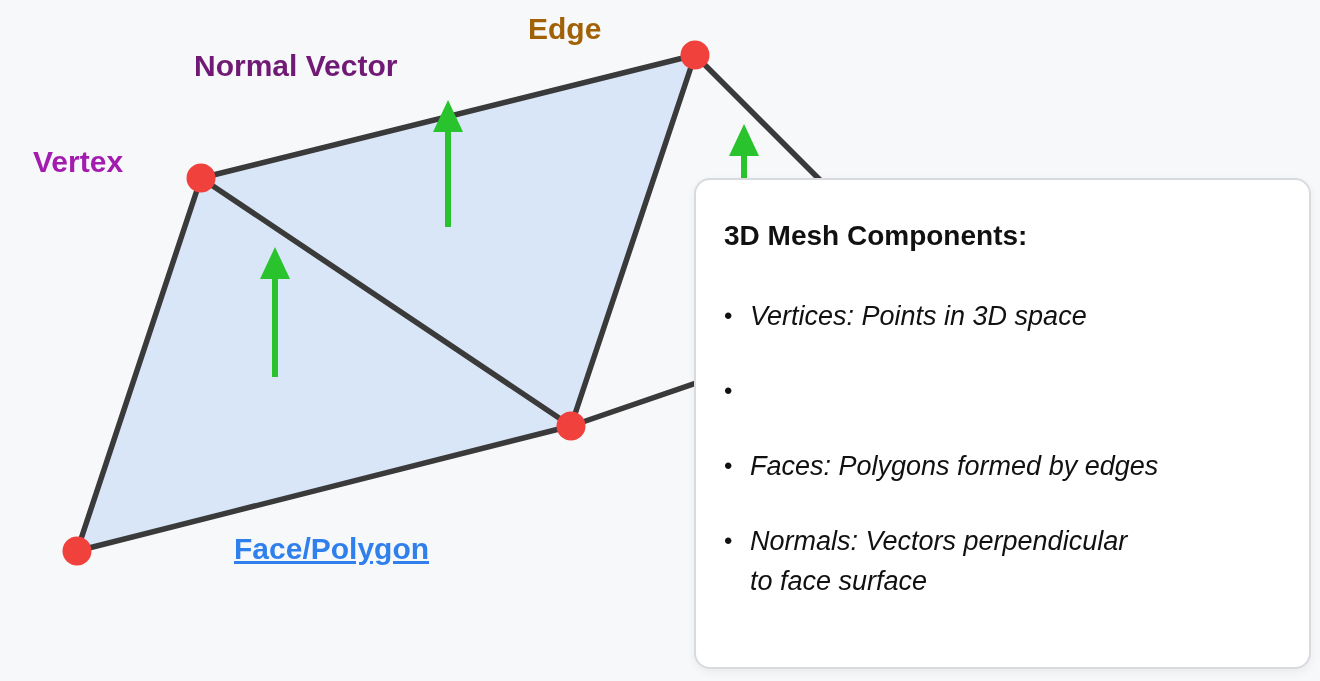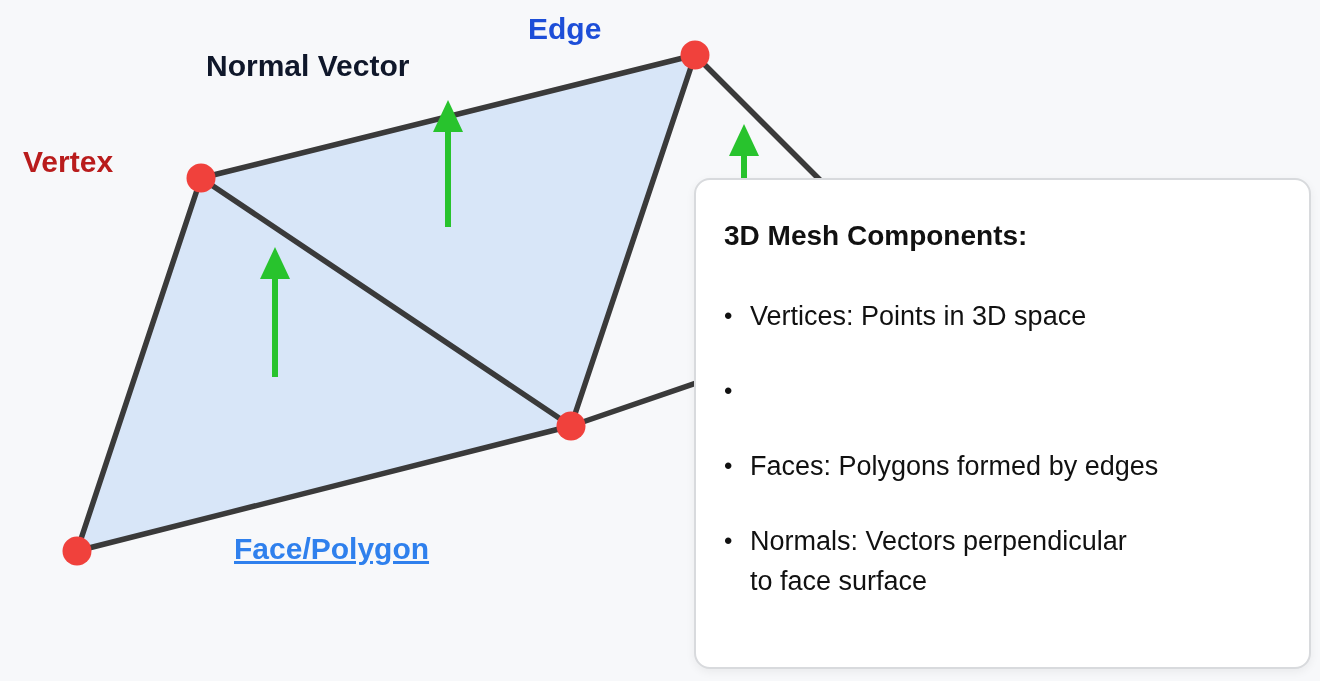--- a/index.html
+++ b/index.html
@@ -23,23 +23,23 @@
   .arrow-shaft { stroke: #28c32d; stroke-width: 6; fill: none; }
   .arrow-head { fill: #28c32d; }
 
   .diagram-label {
     position: absolute;
     font-weight: 700;
     font-size: 30px;
     line-height: 34px;
     white-space: nowrap;
   }
-  .label-edge   { left: 528px; top: 12px;  color: #1d4ed8; }
-  .label-normal { left: 206px; top: 49px;  color: #0f172a; }
-  .label-vertex { left: 23px;  top: 145px; color: #b91c1c; }
+  .label-edge   { left: 528px; top: 12px;  color: #a16207; }
+  .label-normal { left: 194px; top: 49px;  color: #701a75; }
+  .label-vertex { left: 33px;  top: 145px; color: #a21caf; }
   .label-face   { left: 234px; top: 532px; color: #2f80ed; text-decoration: underline; }
 
   .info-box {
     position: absolute;
     left: 694px;
     top: 178px;
     width: 617px;
     height: 491px;
     background: #ffffff;
     border: 2px solid #d8dadd;
@@ -59,21 +59,21 @@
     display: flex;
     font-size: 27px;
     line-height: 40px;
     margin-bottom: 35px;
   }
   .bullet-marker {
     width: 26px;
     flex: 0 0 26px;
     font-size: 24px;
   }
-  .bullet-text { white-space: pre-line; }
+  .bullet-text { white-space: pre-line; font-style: italic; }
 </style>
 </head>
 <body>
 
 <div class="stage">
 
   <svg width="1320" height="681" viewBox="0 0 1320 681">
 
     <polygon class="mesh-face" points="201,178 695,55 571,426 77,551" fill="#d8e6f8"></polygon>
 

